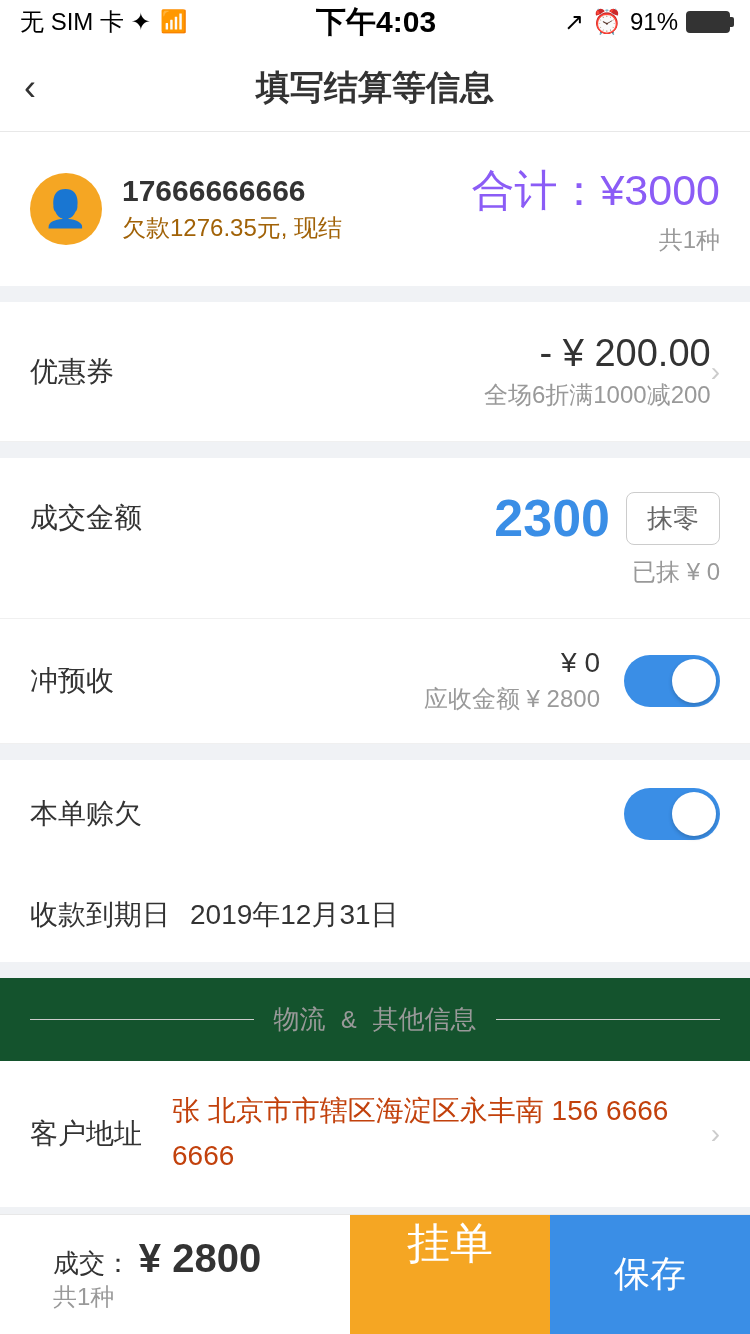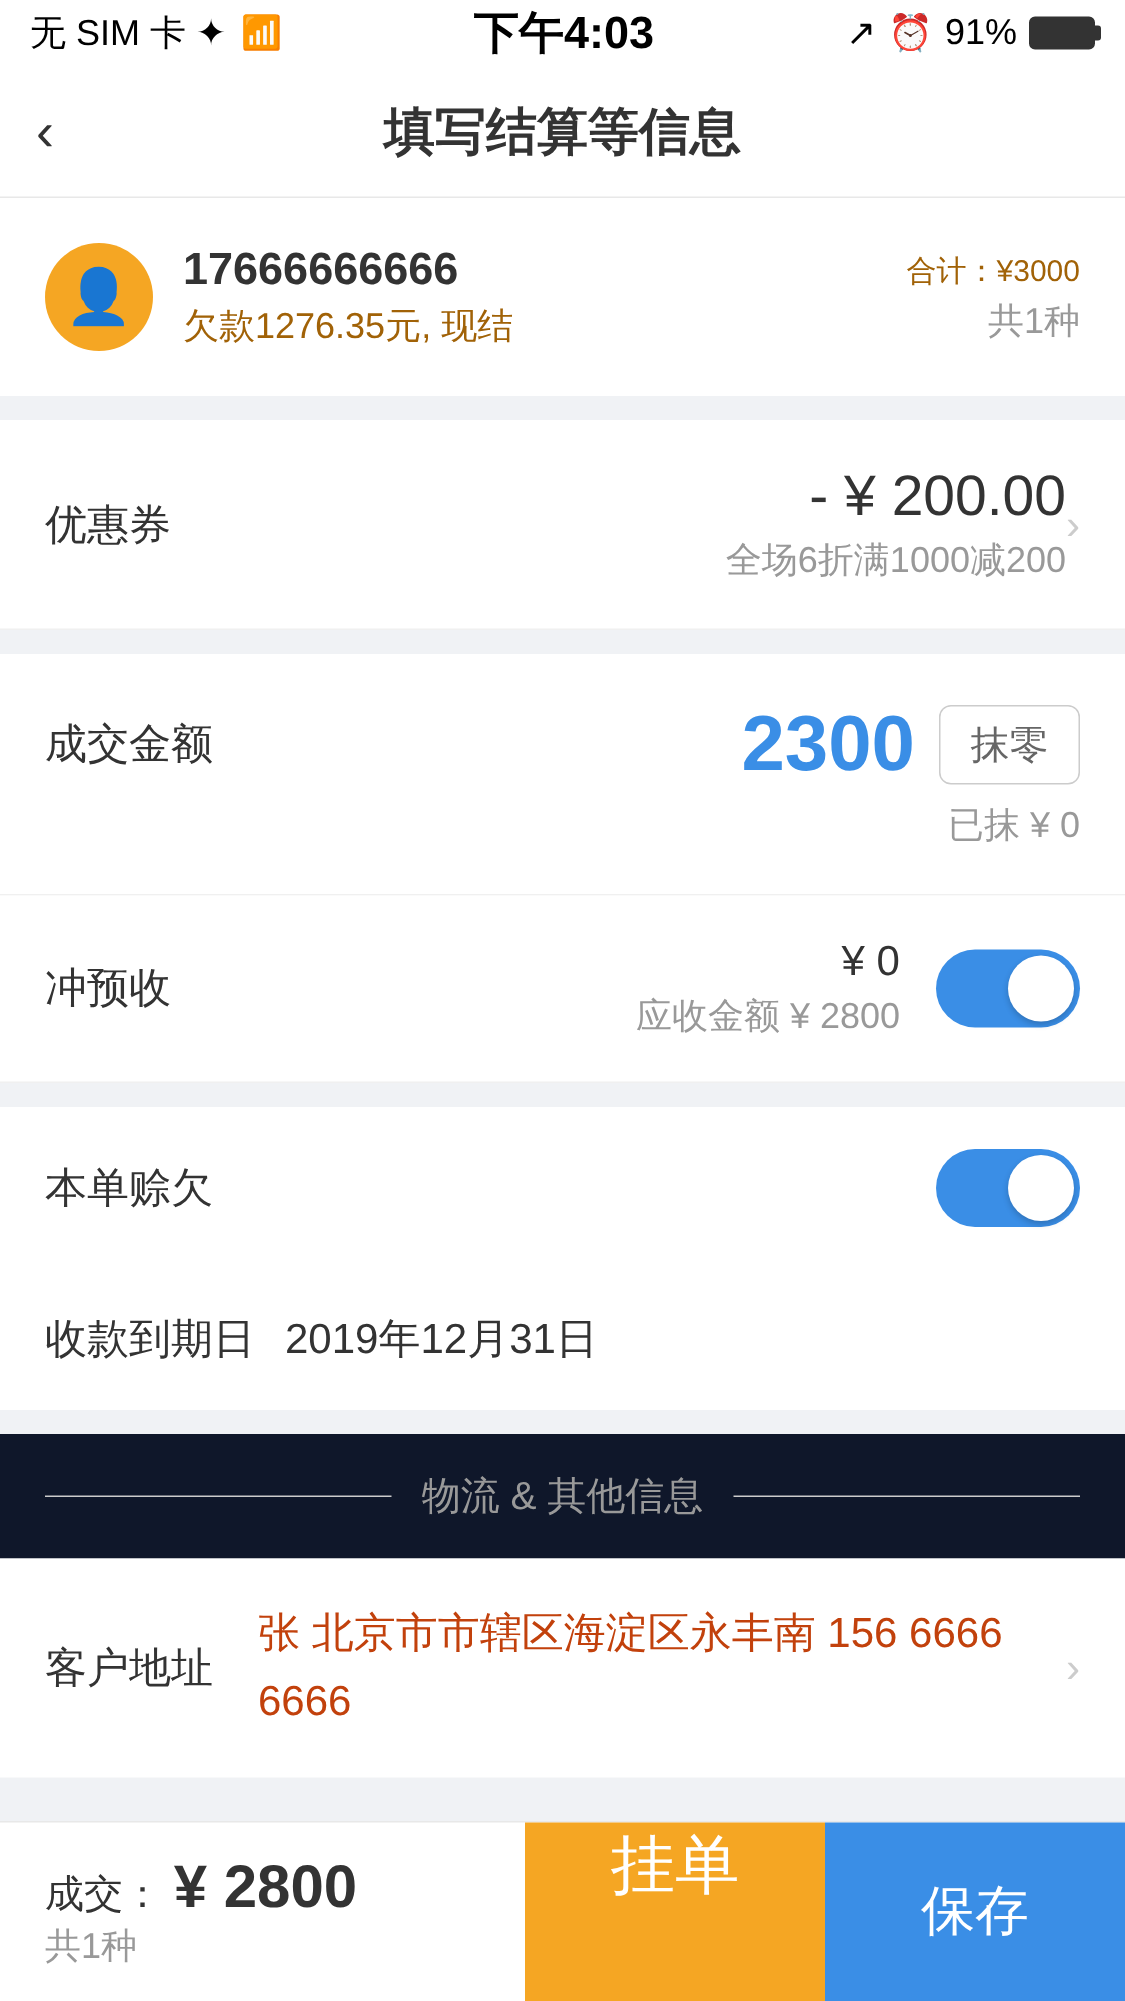--- a/index.html
+++ b/index.html
@@ -88,21 +88,21 @@
       width: 72px; height: 72px;
       background: #f5a623;
       border-radius: 50%;
       display: flex; align-items: center; justify-content: center;
       font-size: 36px; color: #fff;
     }
     .customer-info {}
     .customer-name { font-size: 30px; font-weight: 600; color: #333; }
     .customer-sub { font-size: 24px; color: #a16207; margin-top: 4px; }
     .customer-right { text-align: right; }
-    .total-amount { font-size: 20px; color: #a16207; font-weight: 500; text-align: right; }
+    .total-amount { font-size: 43px; color: #8b5cf6; font-weight: 500; text-align: right; }
     .total-sub { font-size: 24px; color: #999; margin-top: 4px; }
 
     
     .section-row {
       background: #fff;
       padding: 30px 30px;
       display: flex;
       align-items: center;
       justify-content: space-between;
       border-bottom: 1px solid #f0f0f0;
@@ -197,26 +197,27 @@
       padding: 28px 30px;
       display: flex;
       align-items: center;
       gap: 20px;
     }
     .date-label { font-size: 28px; color: #333; }
     .date-value { font-size: 28px; color: #333; }
 
     
     .logistics-divider {
-      background: #0f172a;
+      background: #14532d;
       padding: 24px 30px;
       display: flex;
       align-items: center;
       justify-content: center;
       gap: 20px;
+      font-family: Liberation Mono, monospace;
     }
     .divider-line {
       flex: 1;
       height: 1px;
       background: #ccc;
     }
     .divider-text {
       font-size: 26px;
       color: #999;
     }
@@ -239,20 +240,21 @@
       width: 750px;
       height: 120px;
       background: #fff;
       display: flex;
       align-items: center;
       border-top: 1px solid #e8e8e8;
     }
     .bottom-summary {
       flex: 1;
       padding: 0 30px;
+      margin-left: 23px;
     }
     .bottom-total { font-size: 26px; color: #333; }
     .bottom-amount { font-size: 40px; font-weight: 600; color: #333; }
     .bottom-count { font-size: 24px; color: #999; }
     .btn-hang {
       width: 200px;
       height: 120px;
       background: #f5a623;
       display: flex; justify-content: center;
       font-size: 43px; color: #fff; font-weight: 500;

